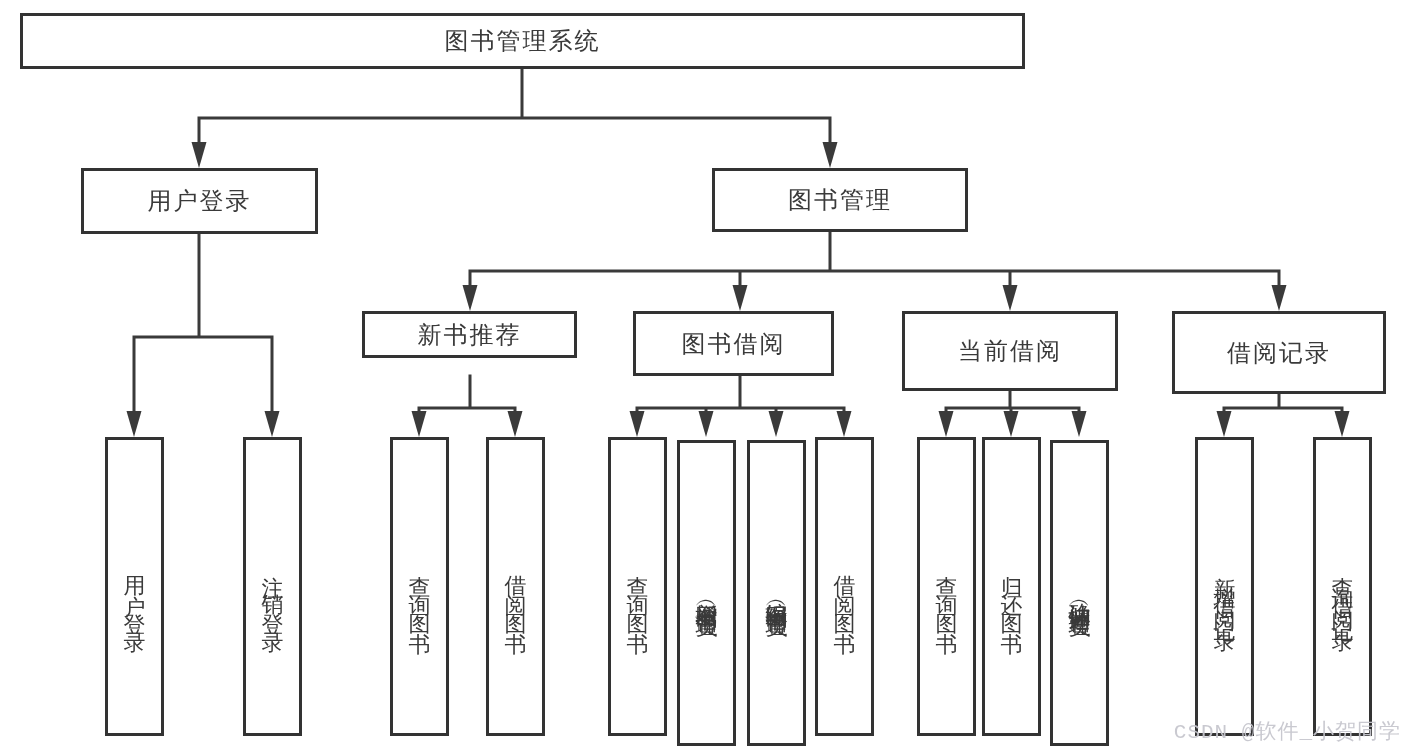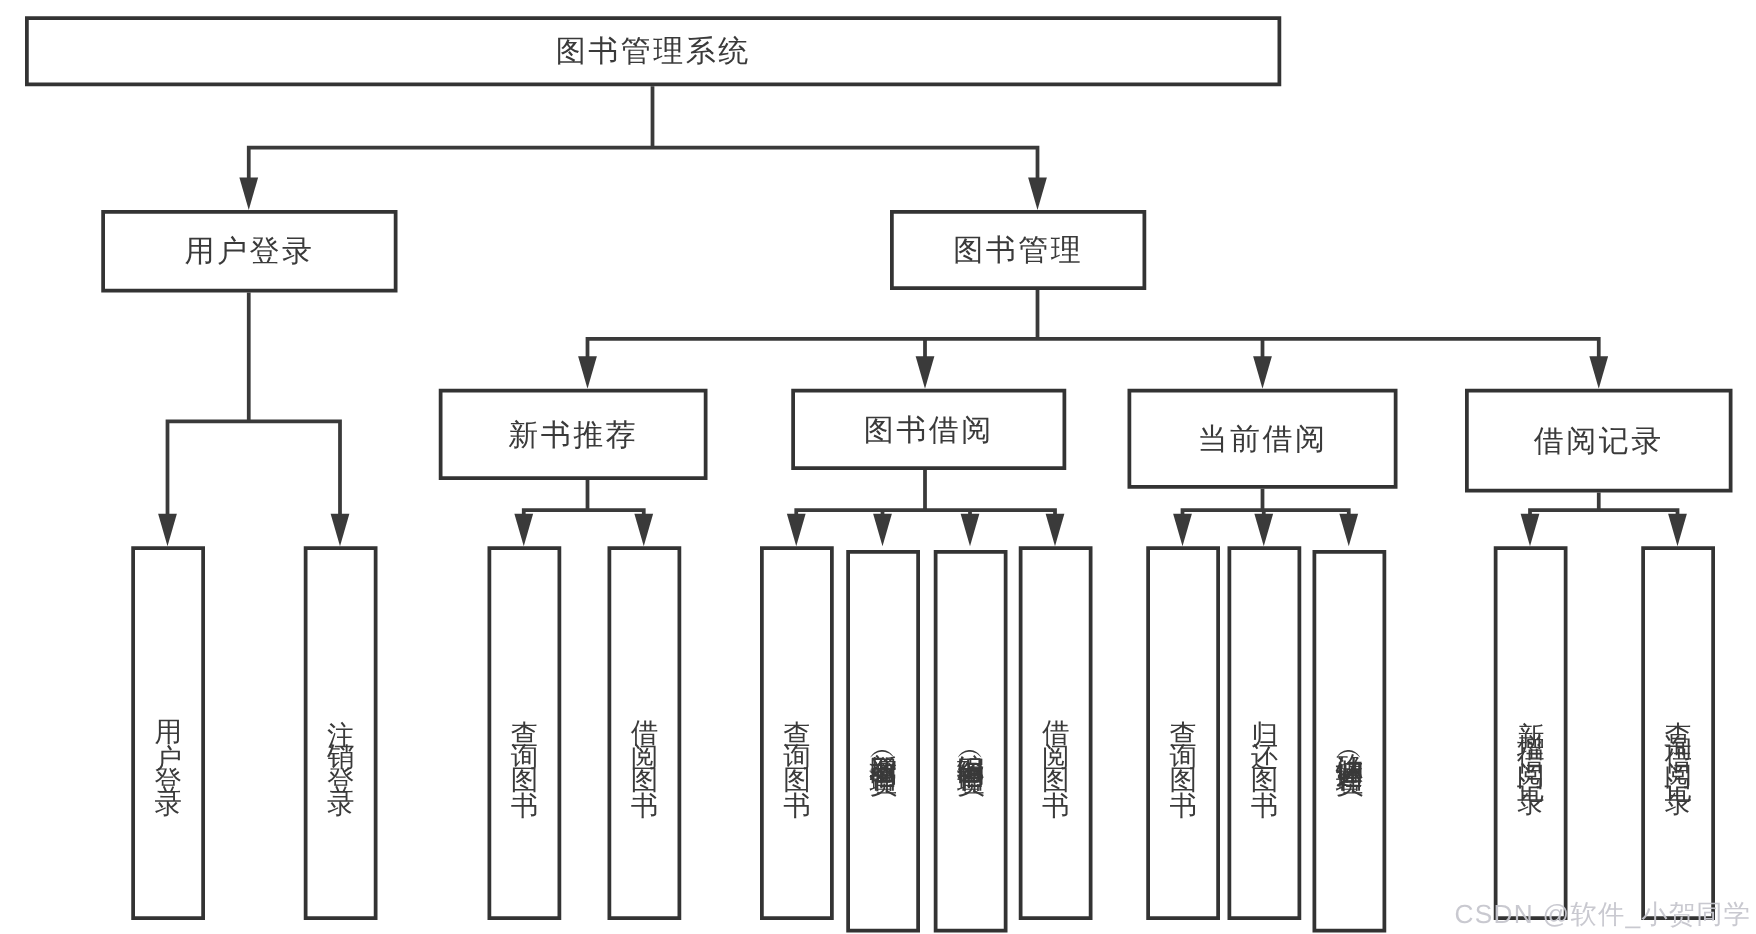--- a/index.html
+++ b/index.html
@@ -18,21 +18,21 @@
   .v{
     top:437px;width:59px;height:299px;font-size:22px;
     writing-mode:vertical-rl;text-orientation:mixed;line-height:1;
   }
   .v.tall{top:440px;height:306px;}
   .ls4{letter-spacing:19px;padding-top:19px;}
   .ls6{letter-spacing:11px;padding-top:11px;}
   .ls9{letter-spacing:2px;padding-top:2px;}
   .watermark{
     position:absolute;right:4px;bottom:2px;z-index:3;
-    font-size:21px;color:rgba(198,198,205,0.95);letter-spacing:1px;white-space:nowrap;
+    font-size:21px;color:rgba(198,198,205,0.95);letter-spacing:1px;white-space:nowrap;font-family:Liberation Mono, monospace;
   }
 </style>
 </head>
 <body>
 
 <div class="stage">
 
   <svg id="conn" width="1405" height="747" viewBox="0 0 1405 747">
     <path fill="none" stroke="#3a3a3a" stroke-width="3" stroke-linecap="square" d="M522 67 V118 M199 118 H830 M199 118 V146 M830 118 V146
          M199 234 V337 M134 337 H272 M134 337 V415 M272 337 V415
@@ -58,24 +58,24 @@
       <polygon points="938.5,411 953.5,411 946,437" fill="#3a3a3a"></polygon>
       <polygon points="1003.5,411 1018.5,411 1011,437" fill="#3a3a3a"></polygon>
       <polygon points="1071.5,411 1086.5,411 1079,437" fill="#3a3a3a"></polygon>
       <polygon points="1216.5,411 1231.5,411 1224,437" fill="#3a3a3a"></polygon>
       <polygon points="1334.5,411 1349.5,411 1342,437" fill="#3a3a3a"></polygon>
     </svg>
 
   <div class="node h" style="left:20px;top:13px;width:1005px;height:56px">图书管理系统</div>
 
   <div class="node h" style="left:81px;top:168px;width:237px;height:66px">用户登录</div>
-  <div class="node h" style="left:712px;top:168px;width:205px;height:64px">图书管理</div>
+  <div class="node h" style="left:712px;top:168px;width:256px;height:64px">图书管理</div>
 
-  <div class="node h" style="left:351px;top:311px;width:215px;height:73px">新书推荐</div>
-  <div class="node h" style="left:633px;top:311px;width:220px;height:65px">图书借阅</div>
+  <div class="node h" style="left:362px;top:311px;width:215px;height:47px">新书推荐</div>
+  <div class="node h" style="left:633px;top:311px;width:201px;height:65px">图书借阅</div>
   <div class="node h" style="left:902px;top:311px;width:216px;height:80px">当前借阅</div>
   <div class="node h" style="left:1172px;top:311px;width:214px;height:83px">借阅记录</div>
 
   <div class="node v ls4" style="left:105px">用户登录</div>
   <div class="node v ls4" style="left:243px">注销登录</div>
 
   <div class="node v ls4" style="left:390px">查询图书</div>
   <div class="node v ls4" style="left:486px">借阅图书</div>
 
   <div class="node v ls4" style="left:608px">查询图书</div>

